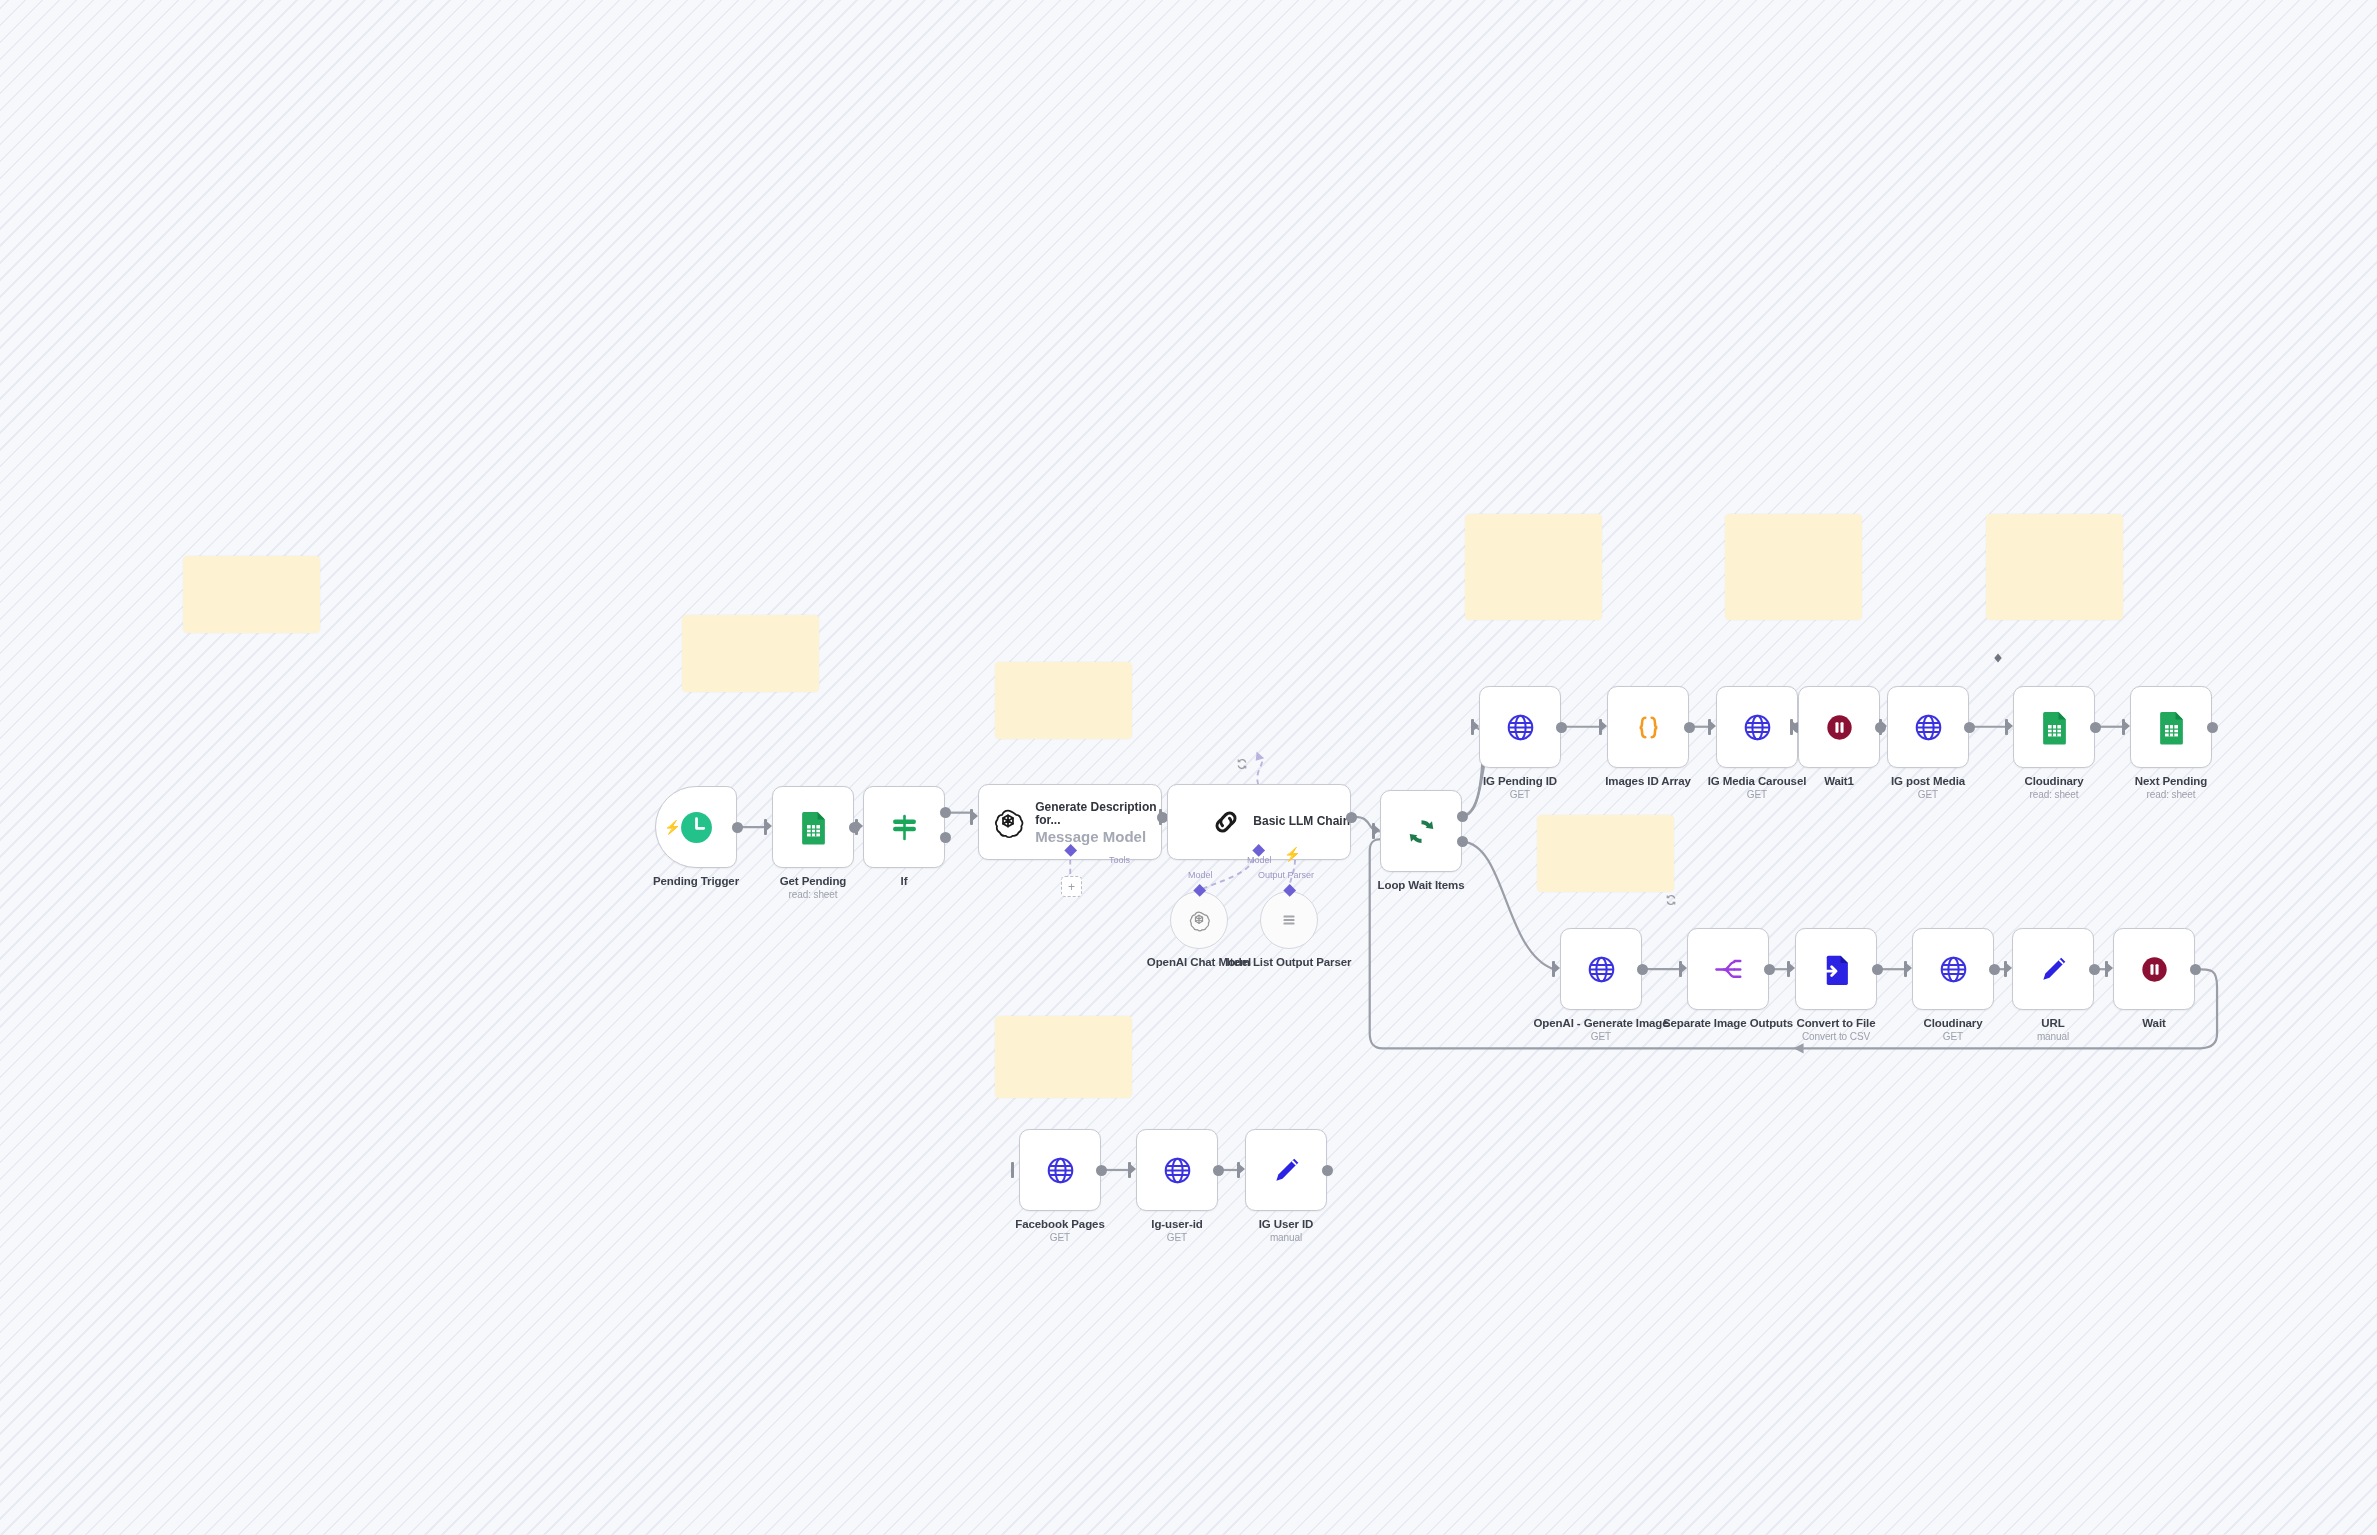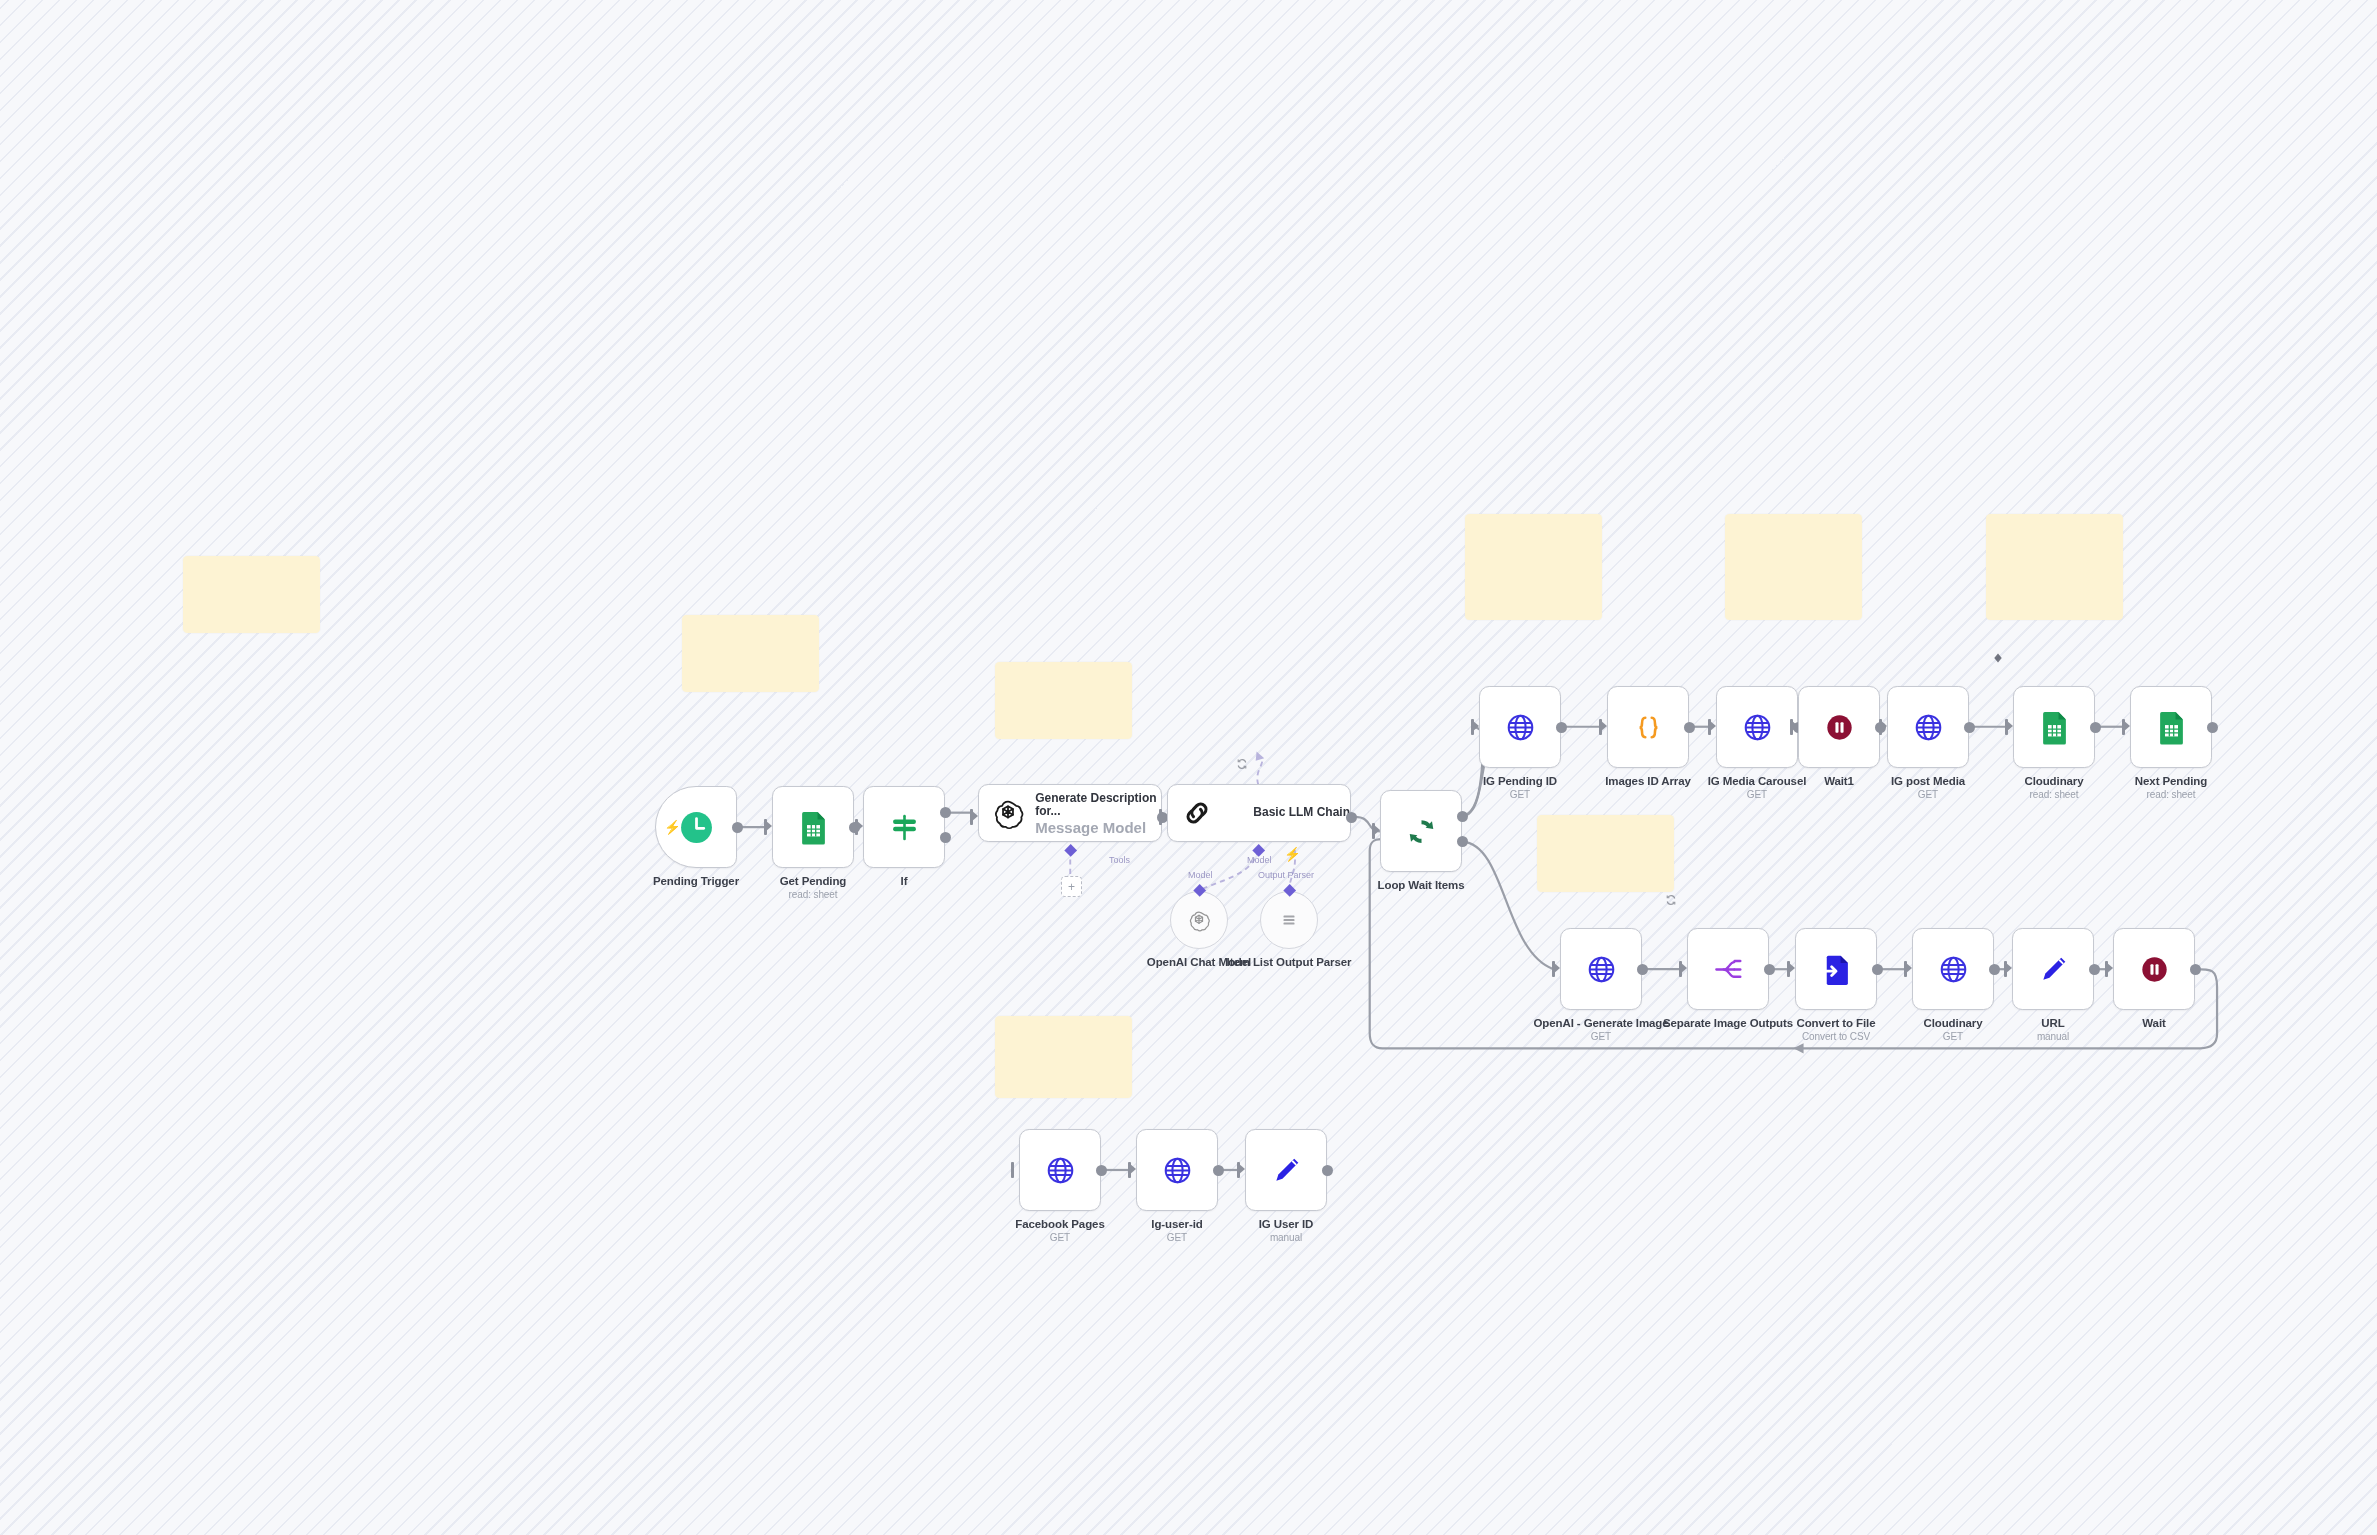--- a/index.html
+++ b/index.html
@@ -42,22 +42,22 @@
     border-radius:10.2px;
     box-sizing:border-box;
     display:flex;align-items:center;justify-content:center;
     box-shadow:0 0.9px 1.7px rgba(20,25,40,0.05);
   }
   .node.trigger .nbox{
     border-top-left-radius:41px;
     border-bottom-left-radius:41px;
   }
   .node.wide .nbox{
-    left:-92px;width:184px;height:58px;top:-33px;
-    justify-content:space-between;padding-left:12px;gap:10.2px;
+    left:-92px;width:184px;height:76px;top:-33px;
+    justify-content:flex-end;padding-left:12px;gap:10.2px;
   }
   .node.circle .nbox{
     left:-29px;top:-29px;width:58px;height:58px;
     border-radius:50%;
     border:1.2px solid #d5d7de;
     background:#fbfbfc;
     box-shadow:none;
   }
   .nlabel{
     position:absolute;

